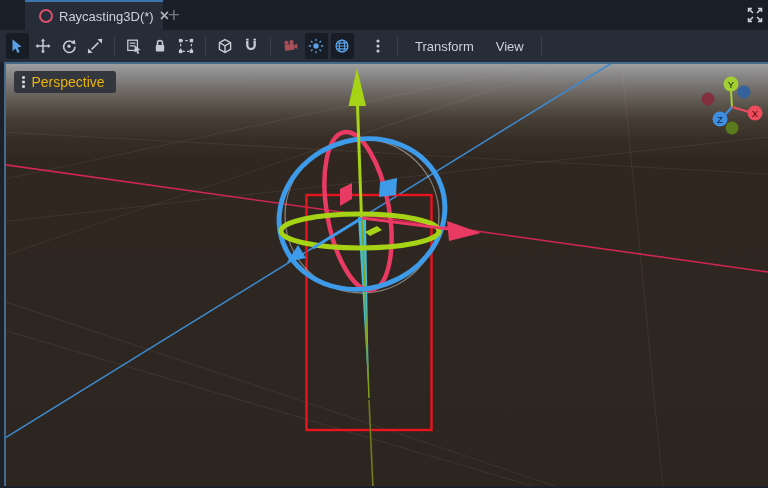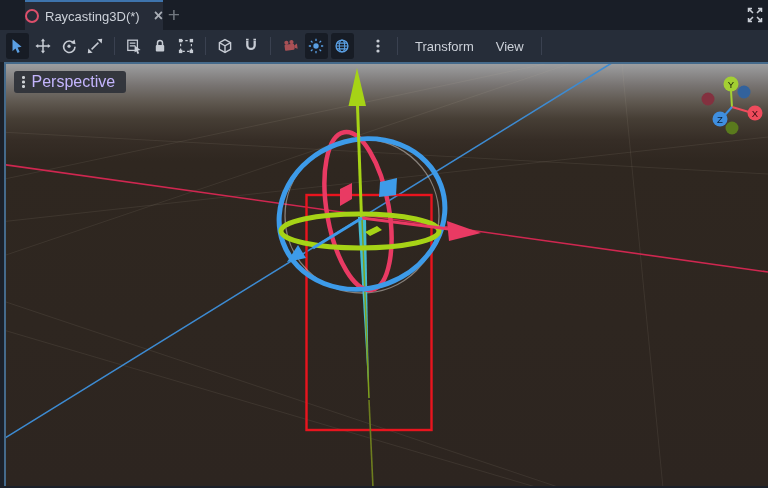--- a/index.html
+++ b/index.html
@@ -3,21 +3,21 @@
 <meta charset="utf-8">
 <style>
   html,body{margin:0;padding:0;background:#14171e;}
   .app{position:relative;width:768px;height:488px;background:#1b2029;overflow:hidden;
        font-family:"Liberation Sans",sans-serif;-webkit-font-smoothing:antialiased;}
 
   
   .tabbar{position:absolute;left:0;top:0;width:768px;height:30px;background:#191e27;}
   .tab{position:absolute;left:25px;top:0;width:138px;height:30px;box-sizing:border-box;
        background:#262c38;border-top:2px solid #3e74ad;display:flex;align-items:center;
-       gap:6px;padding:0 0;}
+       gap:6px;padding:0 14px;}
   .scene-ico{width:10px;height:10px;border:2.2px solid #dd4f6b;border-radius:50%;flex:0 0 auto;}
   .tab-label{color:#ccd1d9;font-size:13px;white-space:nowrap;}
   .tab-close{margin-left:auto;color:#a9aeb6;font-size:16px;line-height:16px;font-weight:bold;cursor:default;}
   .tab-add{position:absolute;left:160px;top:1px;width:28px;height:28px;display:flex;align-items:center;
        justify-content:center;color:#71777f;font-size:21px;font-weight:400;}
   .expand-btn{position:absolute;right:2px;top:4px;width:22px;height:22px;display:flex;
        align-items:center;justify-content:center;}
 
   
   .toolbar{position:absolute;left:0;top:30px;width:768px;height:32px;background:#262d39;
@@ -31,21 +31,21 @@
   
   .vp-border-top{position:absolute;left:4px;top:62px;right:0;height:2px;background:#456a8b;}
   .vp-border-left{position:absolute;left:4px;top:62px;width:2px;bottom:2px;background:#456a8b;}
   .viewport{position:absolute;left:6px;top:64px;right:0;bottom:2px;overflow:hidden;
      background:linear-gradient(180deg,#9d9ea0 0%,#787472 5%,#5f5850 9%,#463e35 13%,
                 #362d26 18%,#2f2720 23%,#2d2520 100%);}
   .scene-svg{position:absolute;left:0;top:0;}
 
   .persp-btn{position:absolute;left:8px;top:7px;height:22px;display:flex;align-items:center;
      gap:7px;padding:0 11px 0 8px;background:rgba(47,51,58,0.95);border-radius:3px;}
-  .persp-label{color:#c4b5fd;font-size:16px;}
+  .persp-label{color:#eab308;font-size:14px;}
   .vdots{width:3px;height:3px;border-radius:50%;background:#cdd0d4;
      box-shadow:0 5px 0 #cdd0d4,0 10px 0 #cdd0d4;margin-top:-10px;}
   .vdots.sm{width:2.5px;height:2.5px;box-shadow:0 4.5px 0 #cdd0d4,0 9px 0 #cdd0d4;margin-top:-9px;}
 </style>
 </head>
 <body>
 
 <div class="app">
 
   <div class="tabbar">

